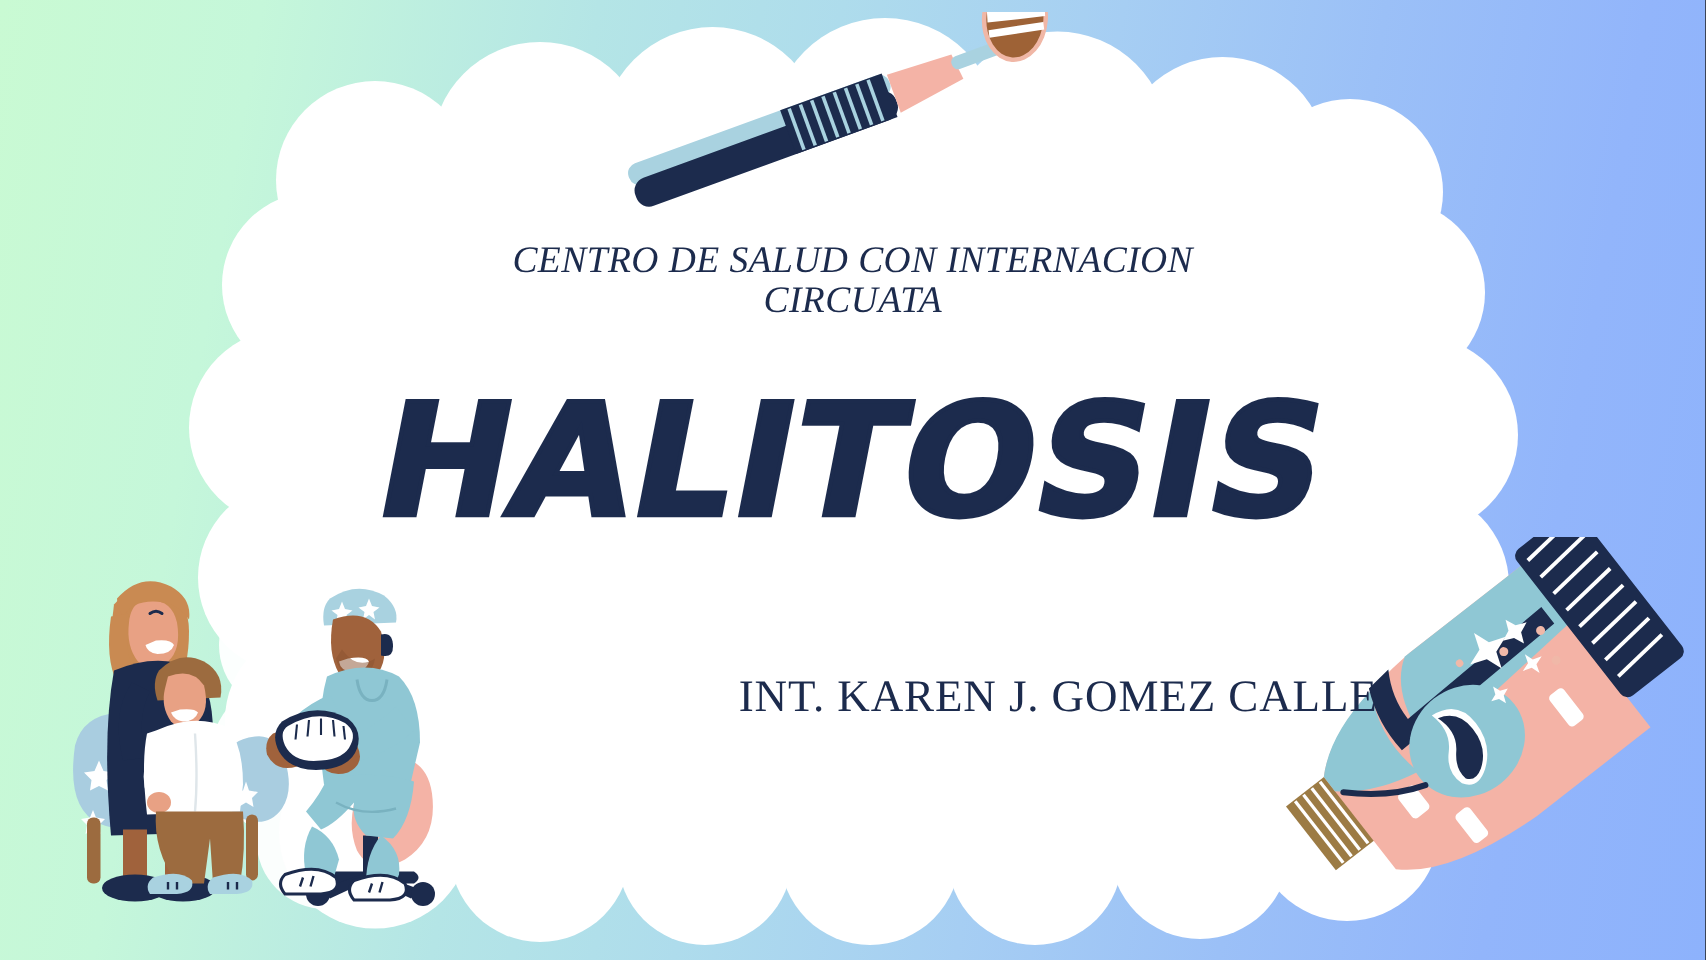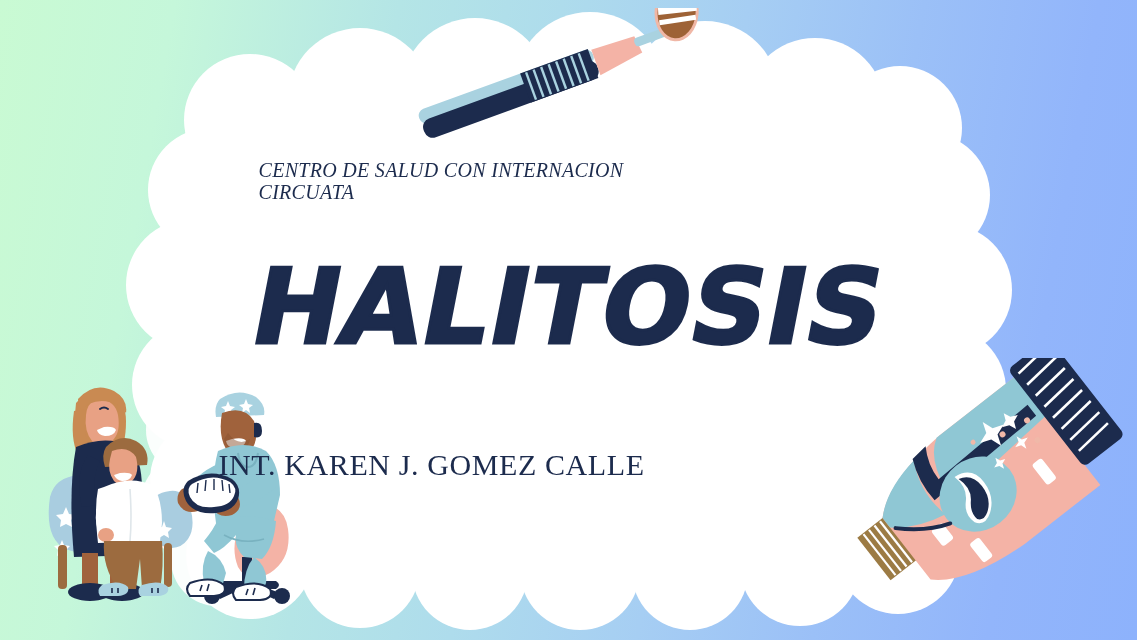--- a/index.html
+++ b/index.html
@@ -39,25 +39,25 @@
     left: 0; top: 0;
     width: 1137px;
     height: 640px;
   }
   #subtitle {
     position: absolute;
     left: 50%;
     transform: translateX(-50%);
     top: 160px;
     width: 620px;
-    text-align: left;
+    text-align: center;
     font-family: "Liberation Serif", serif;
     font-style: italic;
     font-weight: 400;
-    font-size: 20px;
+    font-size: 25px;
     line-height: 1.08;
     letter-spacing: 0.3px;
     color: #1c2b4d;
     white-space: pre-line;
   }
   #title {
     position: absolute;
     left: 50%;
     transform: translateX(-50%) skewX(-11deg);
     top: 255px;
@@ -70,21 +70,21 @@
     letter-spacing: 1px;
     color: #1c2b4d;
     -webkit-text-stroke: 3px #1c2b4d;
   }
   #author {
     position: absolute;
     left: 50%;
     transform: translateX(-50%);
     top: 448px;
     width: 700px;
-    text-align: left;
+    text-align: right;
     font-family: "Liberation Serif", serif;
     font-weight: 400;
     font-size: 30px;
     letter-spacing: 0.6px;
     color: #1c2b4d;
   }
 
   
   .illo { position: absolute; }
   #illo-mirror  { left: 395px; top: 8px;   width: 330px; height: 135px; }

